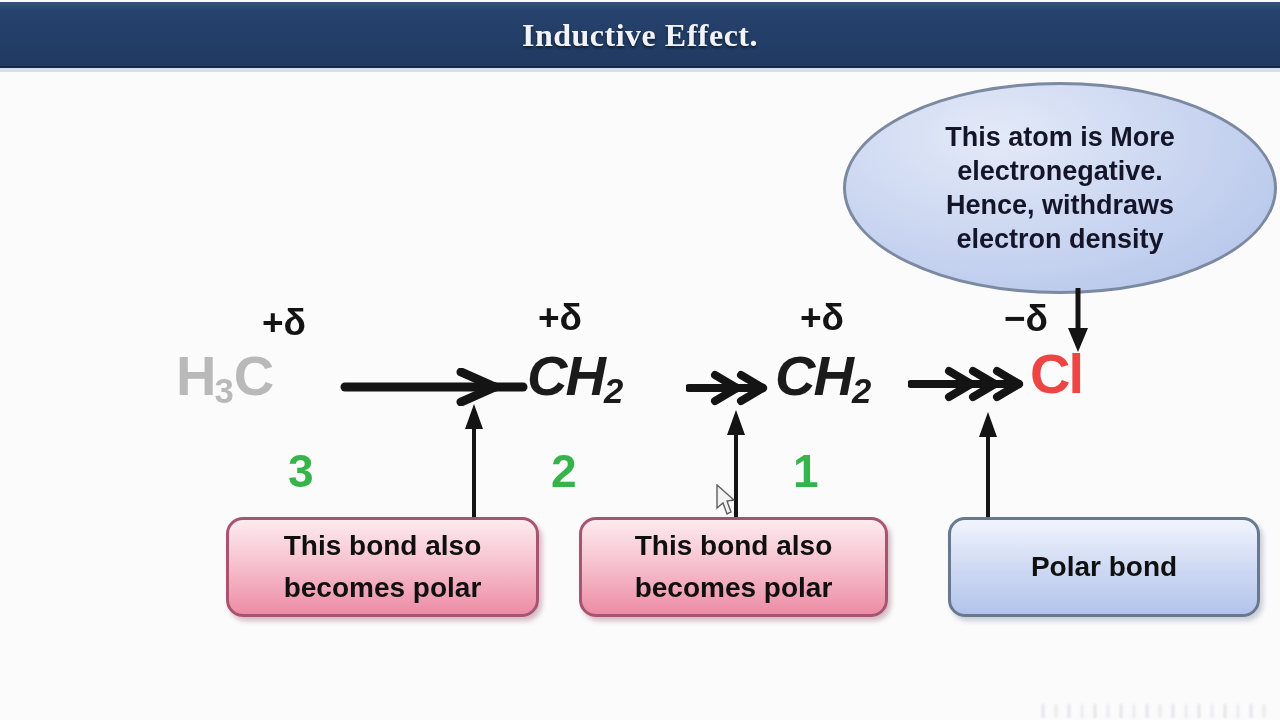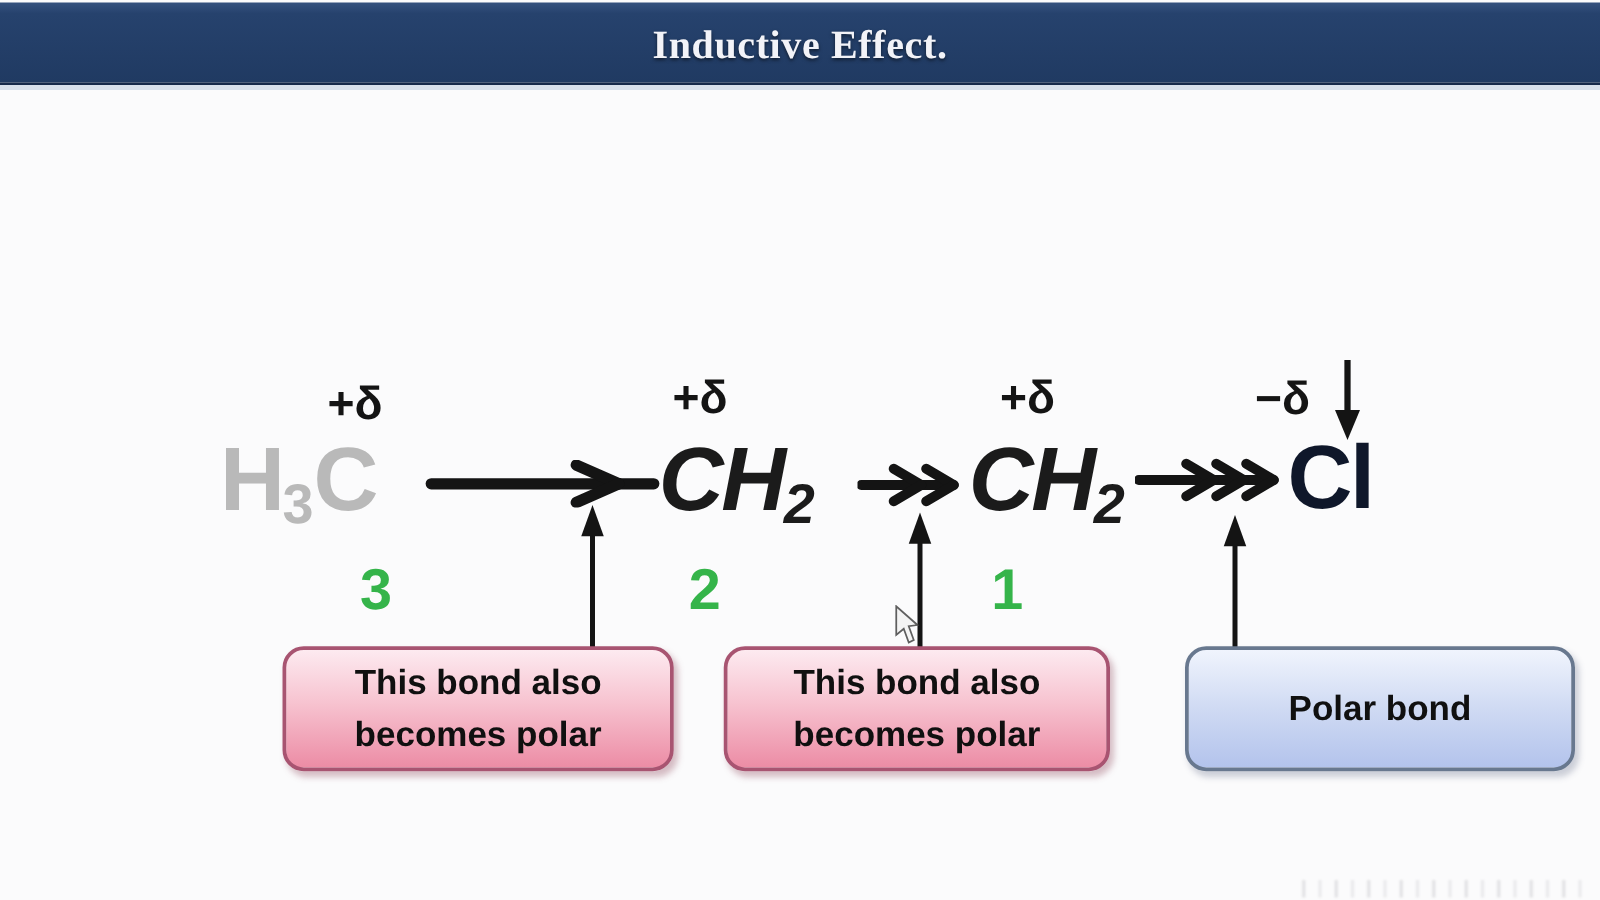--- a/index.html
+++ b/index.html
@@ -30,27 +30,27 @@
     border:3px solid #7b8aa0;
     display:flex;flex-direction:column;justify-content:center;align-items:center;
     box-sizing:border-box;
   }
   .callout-line{
     font-weight:bold;font-size:27px;line-height:34px;color:#15152a;
     text-align:center;white-space:nowrap;
   }
   
   .atom{
-    position:absolute;font-weight:bold;font-size:72px;line-height:1;
+    position:absolute;font-weight:bold;font-size:56px;line-height:1;
     letter-spacing:-2px;white-space:nowrap;
   }
   .atom sub{font-size:.62em;vertical-align:-0.24em;letter-spacing:0;}
   .atom-gray{color:#b9b9b9;}
   .atom-black{color:#1b1b1b;font-style:italic;}
-  .atom-red{color:#0f172a;}
+  .atom-red{color:#ef4444;}
   .charge{
     position:absolute;font-weight:bold;font-size:37px;color:#141414;line-height:1;
   }
   .bond-num{
     position:absolute;font-weight:bold;font-size:46px;color:#35b44a;line-height:1;
   }
   
   .arrow-svg{position:absolute;}
   
   .note{
@@ -83,20 +83,26 @@
 </style>
 </head>
 <body>
 
 <div class="stage">
 
   <div class="title-bar">
     <div class="title-text">Inductive Effect.</div>
   </div>
 
+  <div class="callout">
+    <div class="callout-line">This atom is More</div>
+    <div class="callout-line">electronegative.</div>
+    <div class="callout-line">Hence, withdraws</div>
+    <div class="callout-line">electron density</div>
+  </div>
 
   <svg class="arrow-svg" style="left:1062px;top:288px;" width="32" height="66">
     <line x1="16" y1="0" x2="16" y2="44" stroke="#141414" stroke-width="5"></line>
     <polygon points="16,64 6,40 26,40" fill="#141414"></polygon>
   </svg>
 
   <div class="charge" style="left:262px;top:304px;">+δ</div>
   <div class="charge" style="left:538px;top:299px;">+δ</div>
   <div class="charge" style="left:800px;top:299px;">+δ</div>
   <div class="charge" style="left:1004px;top:300px;">−δ</div>

